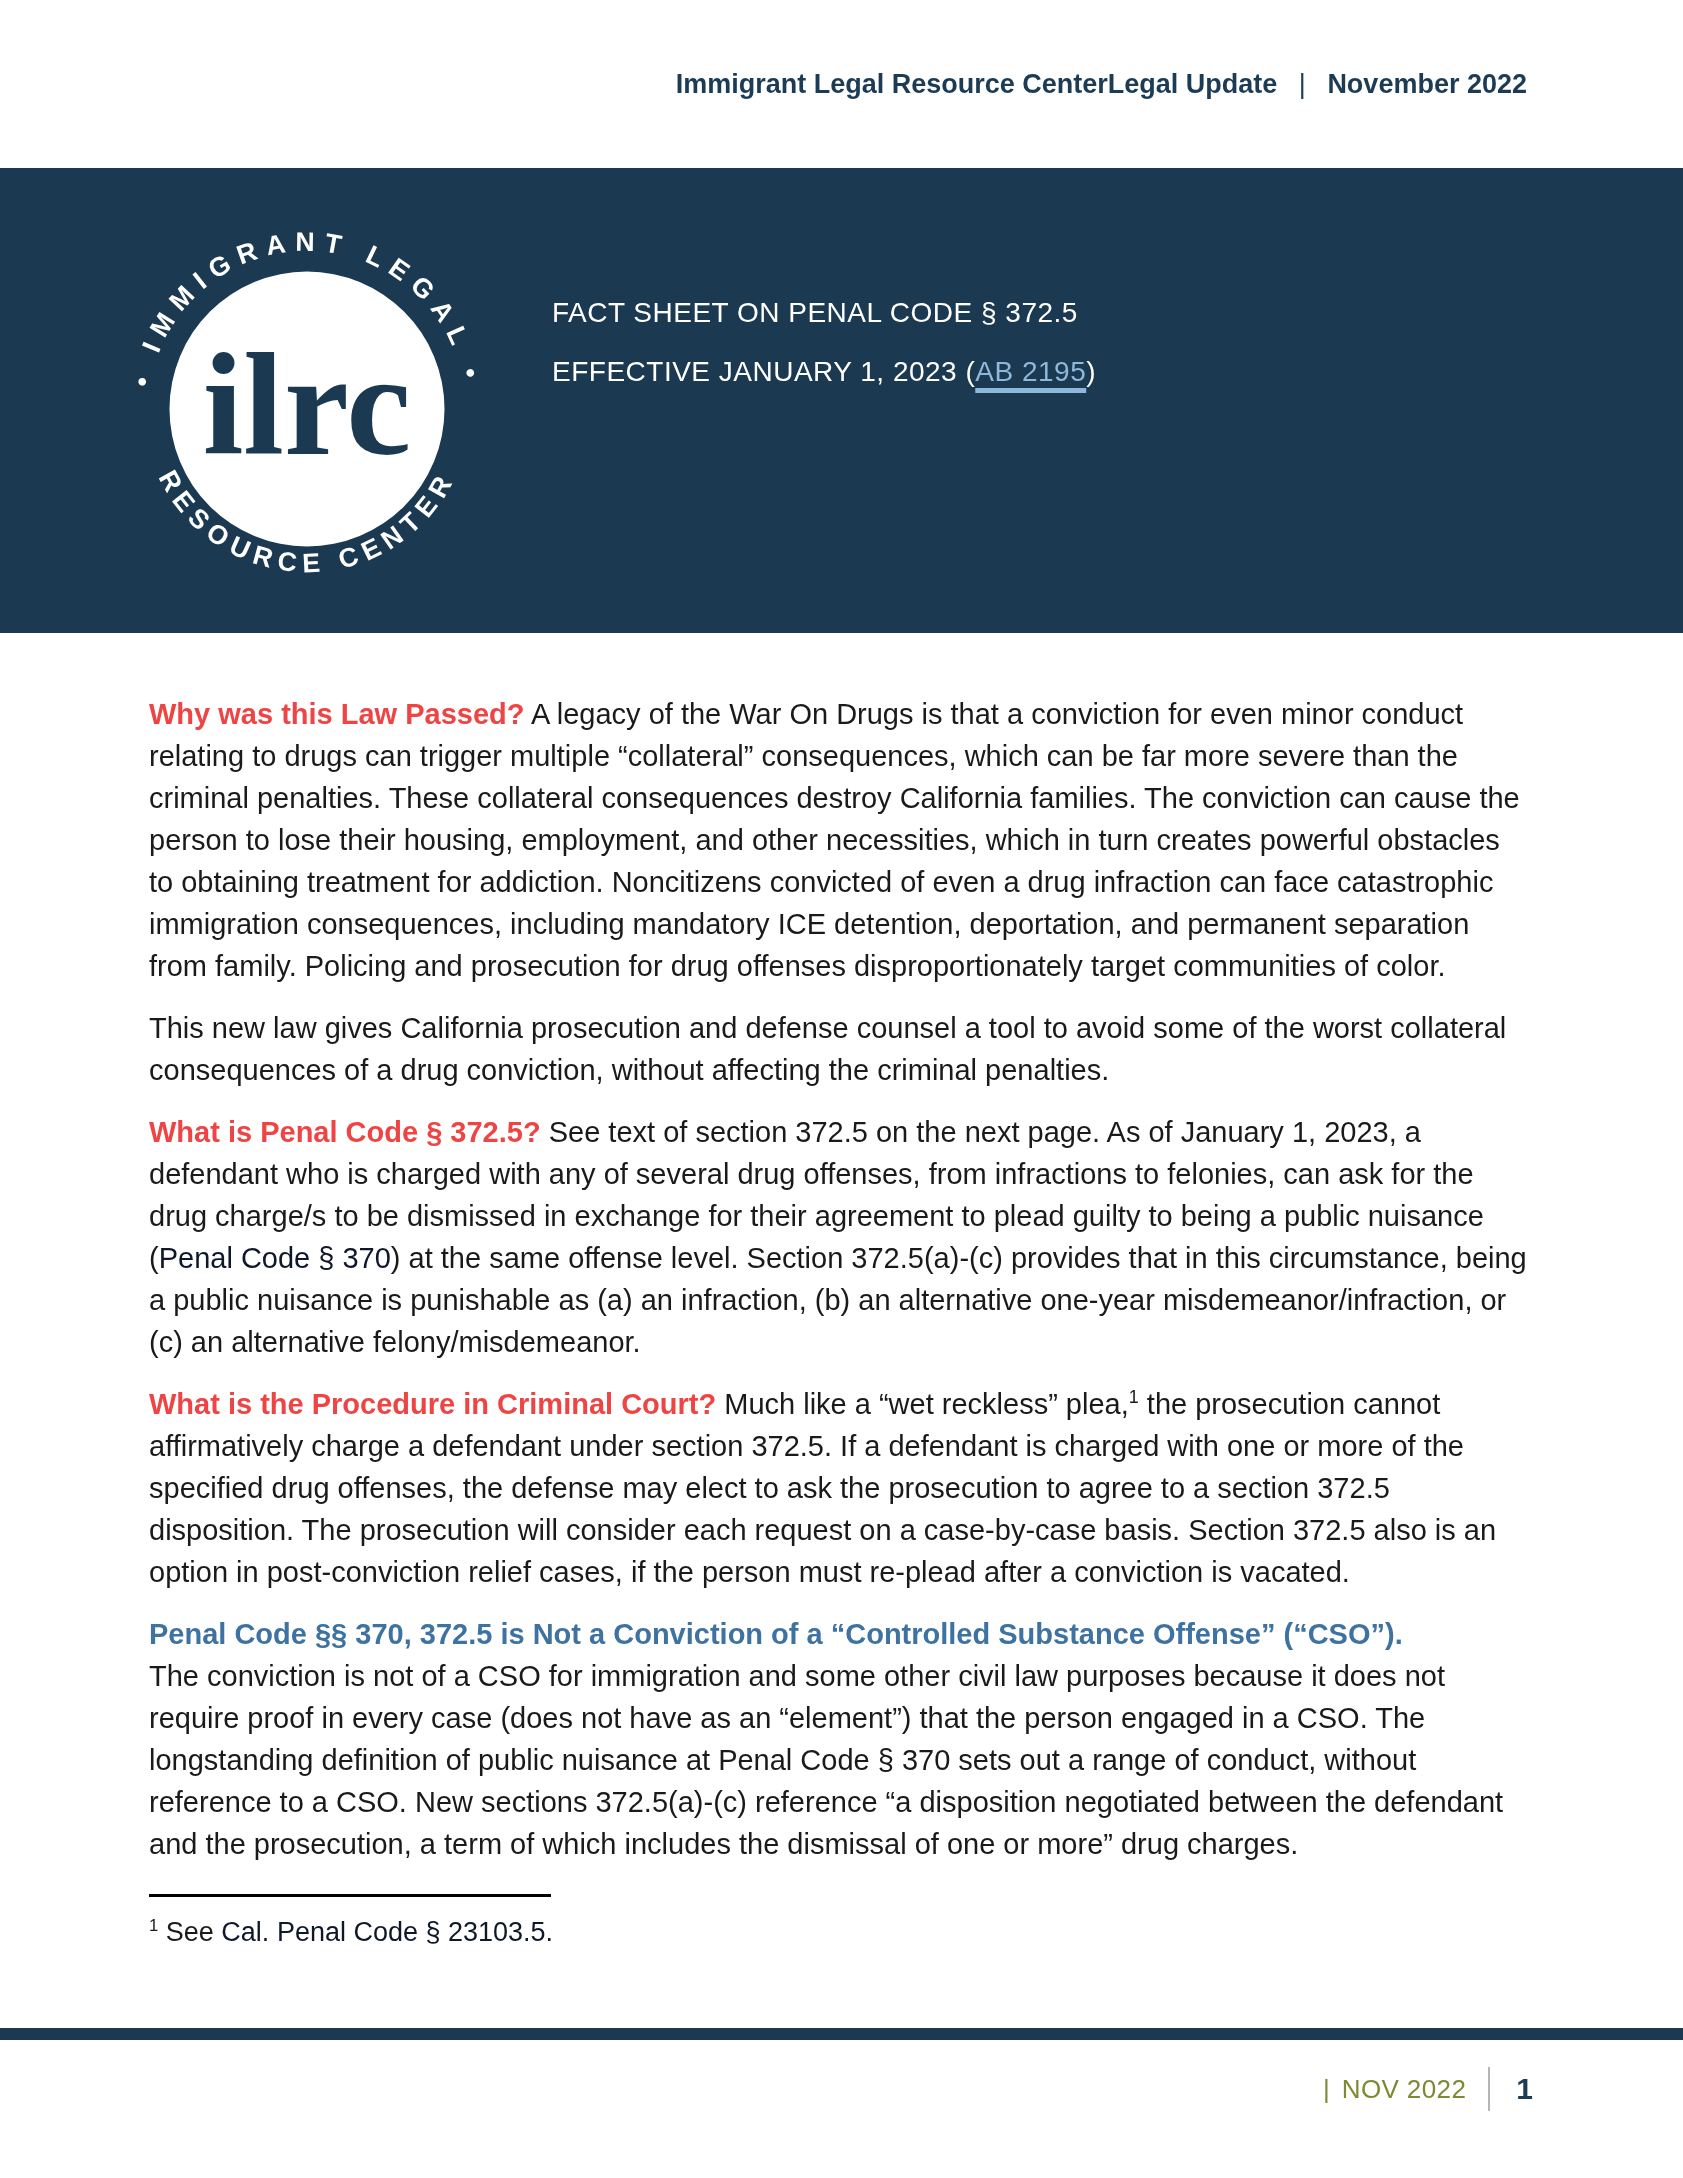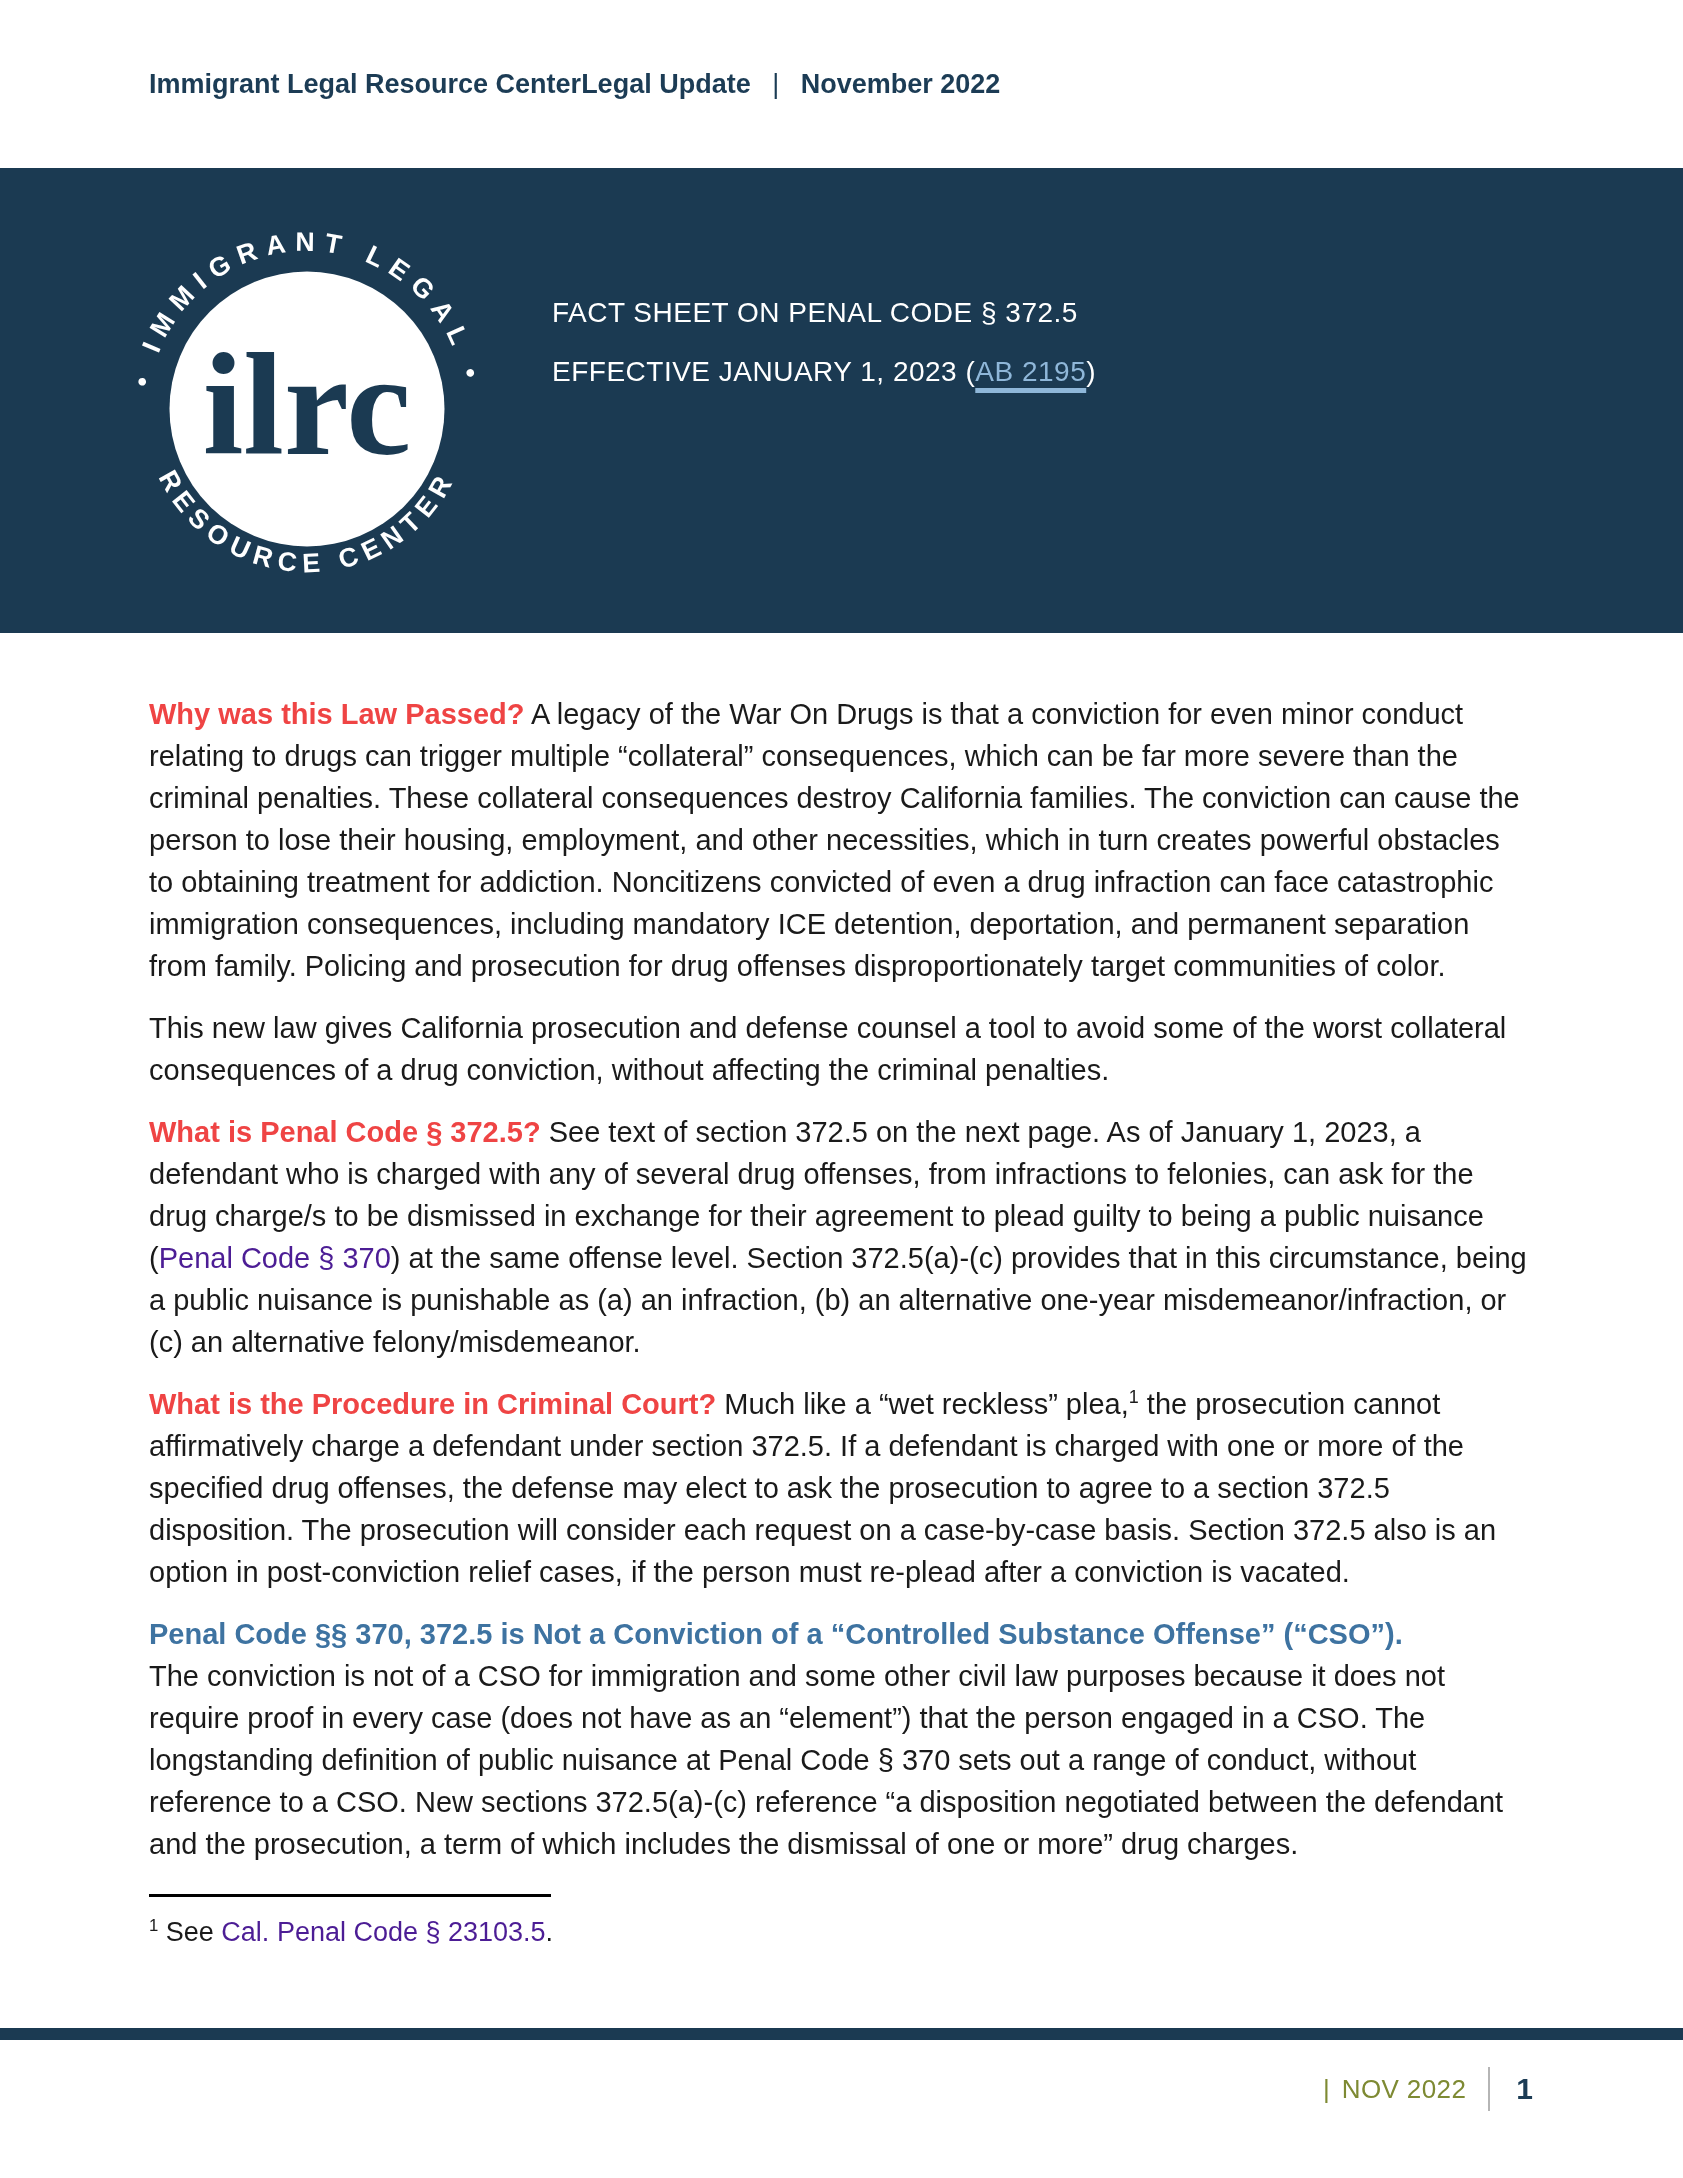--- a/index.html
+++ b/index.html
@@ -5,21 +5,21 @@
   * { margin:0; padding:0; box-sizing:border-box; }
   html,body { background:#ffffff; }
   body {
     width:1683px; height:2178px; position:relative; overflow:hidden;
     font-family:"Liberation Sans", sans-serif; color:#1a1a1a;
   }
 
   
   .top-header {
     position:absolute; top:69px; left:149px; width:1378px;
-    display:flex; justify-content:flex-start; align-items:baseline;
+    display:flex; justify-content:flex-end; align-items:baseline;
     color:#1c3c55; font-weight:bold; font-size:27px;
   }
   .top-header .right span { color:#1c3c55; }
   .top-header .sep { margin:0 14px; font-weight:normal; }
 
   
   .banner {
     position:absolute; top:168px; left:0; width:1683px; height:465px;
     background:#1b3a52;
   }
@@ -38,21 +38,21 @@
   .byline { margin-top:16px; color:#e9edc9; font-size:30px; }
 
   
   .content {
     position:absolute; top:693px; left:149px; width:1378px;
     font-size:29px; line-height:42px; color:#1a1a1a;
   }
   .content p { margin-bottom:20px; }
   .lead { font-weight:bold; color:#ef4444; }
   .block-heading { font-weight:bold; color:#3e73a1; display:block; }
-  .body-link { color:#4c1d95; cursor:pointer; text-decoration:none;margin-top:8px; }
+  .body-link { color:#0f172a; cursor:pointer; text-decoration:none;margin-top:8px; }
   sup.fn-ref { font-size:0.62em; vertical-align:super; line-height:0; }
 
   
   .footnote { position:absolute; top:1894px; left:149px; width:891px; font-size:27px; line-height:38px; }
   .footnote-rule { width:402px; height:3px; background:#000000; margin-bottom:16px; }
   .footnote-marker { font-size:0.62em; vertical-align:super; line-height:0; }
 
   
   .footer-bar { position:absolute; top:2028px; left:0; width:1683px; height:12px; background:#1b3a52; }
   .footer-row {

